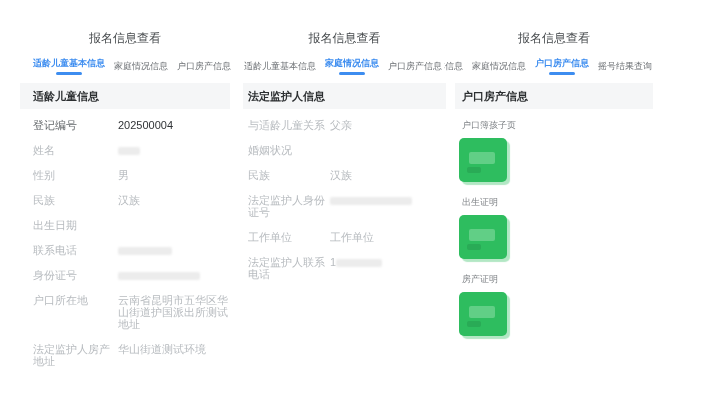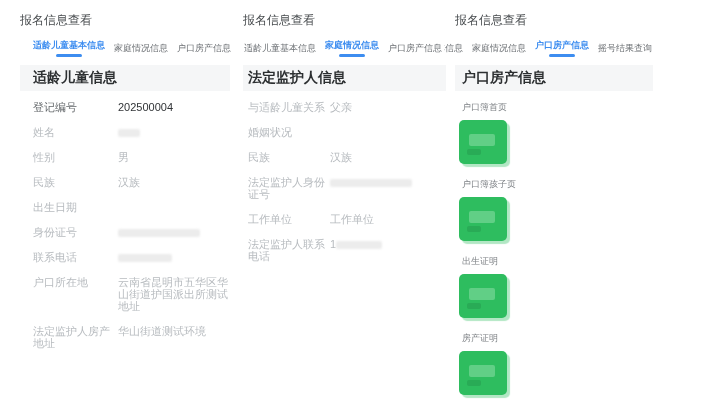--- a/index.html
+++ b/index.html
@@ -7,35 +7,35 @@
     --green-halo:#b2e7c4; --block:#ececec;
   }
   *{box-sizing:border-box;margin:0;padding:0;}
   html,body{width:703px;height:402px;overflow:hidden;background:#ffffff;
     font-family:"Liberation Sans","DejaVu Sans",sans-serif;}
   .page{position:relative;width:703px;height:402px;background:#fff;}
   .panel{position:absolute;top:0;height:402px;background:#fff;}
   .p1{left:20px;width:210px;}
   .p2{left:243px;width:203px;}
   .p3{left:455px;width:198px;}
-  .panel-title{margin-top:13px;text-align:left;font-size:12px;line-height:14px;color:#464a4d;}
+  .panel-title{margin-top:31px;text-align:center;font-size:12px;line-height:14px;color:#464a4d;}
   .tabs{margin-top:12px;display:flex;gap:9px;white-space:nowrap;align-items:center;}
   .p1 .tabs{padding-left:13px;}
   .p2 .tabs{padding-left:1px;}
   .p3 .tabs{margin-left:-11px;}
   .tab{font-size:9px;line-height:12px;color:#6b6f73;cursor:pointer;flex-shrink:0;}
   .tab.active{color:var(--accent);font-weight:bold;}
   .tab.active::after{content:"";display:block;width:26px;height:3px;border-radius:2px;
     background:var(--accent);margin:3px auto 0;}
   .tab.clipped{display:inline-block;width:19px;overflow:hidden;direction:rtl;}
   .section-bar{margin-top:8px;height:26px;background:var(--barbg);display:flex;align-items:center;}
   .p1 .section-bar{padding-left:13px;}
   .p2 .section-bar{padding-left:5px;}
   .p3 .section-bar{padding-left:7px;}
-  .section-title{font-size:14px;font-weight:bold;color:#2c2f31;}
+  .section-title{font-size:11px;font-weight:bold;color:#2c2f31;}
   .fields{padding-top:10px;}
   .p1 .fields{padding-left:13px;}
   .p2 .fields{padding-left:5px;}
   .row{display:flex;margin-bottom:13px;font-size:11px;line-height:12px;}
   .flabel{flex-shrink:0;}
   .p1 .flabel{width:85px;}
   .p2 .flabel{width:82px;}
   .fvalue{flex:1;min-width:0;}
   .row.crisp .flabel{color:#64686b;}
   .row.crisp .val-text{color:#303336;}
@@ -85,26 +85,26 @@
           <span class="fvalue"><span class="val-text">男</span></span>
         </div>
         <div class="row faded">
           <span class="flabel">民族</span>
           <span class="fvalue"><span class="val-text">汉族</span></span>
         </div>
         <div class="row faded">
           <span class="flabel">出生日期</span>
         </div>
         <div class="row redacted">
+          <span class="flabel">联系电话</span>
+          <span class="fvalue"><span class="val-text"></span><span class="val-block" style="width: 54px;"></span></span>
+        </div>
+        <div class="row redacted">
           <span class="flabel">身份证号</span>
           <span class="fvalue"><span class="val-text"></span><span class="val-block" style="width: 82px;"></span></span>
-        </div>
-        <div class="row redacted">
-          <span class="flabel">联系电话</span>
-          <span class="fvalue"><span class="val-text"></span><span class="val-block" style="width: 54px;"></span></span>
         </div>
         <div class="row faded">
           <span class="flabel">户口所在地</span>
           <span class="fvalue"><span class="val-text">云南省昆明市五华区华山街道护国派出所测试地址</span></span>
         </div>
         <div class="row faded">
           <span class="flabel">法定监护人房产地址</span>
           <span class="fvalue"><span class="val-text">华山街道测试环境</span></span>
         </div>
       </div>
@@ -156,27 +156,20 @@
     <span class="tab clipped"><span class="tab-label">适龄儿童基本信息</span></span>
         <span class="tab"><span class="tab-label">家庭情况信息</span></span>
         <span class="tab active"><span class="tab-label">户口房产信息</span></span>
         <span class="tab"><span class="tab-label">摇号结果查询</span></span>
       </div>
     <div class="section-bar">
       <span class="section-title">户口房产信息</span>
     </div>
     <div class="attachments">
 
-    <div class="attach">
-          <div class="alabel">户口簿首页</div>
-          <div class="thumb">
-            <span class="blob"></span>
-            <span class="blob2"></span>
-          </div>
-        </div>
         <div class="attach">
           <div class="alabel">户口簿孩子页</div>
           <div class="thumb">
             <span class="blob"></span>
             <span class="blob2"></span>
           </div>
         </div>
         <div class="attach">
           <div class="alabel">出生证明</div>
           <div class="thumb">

